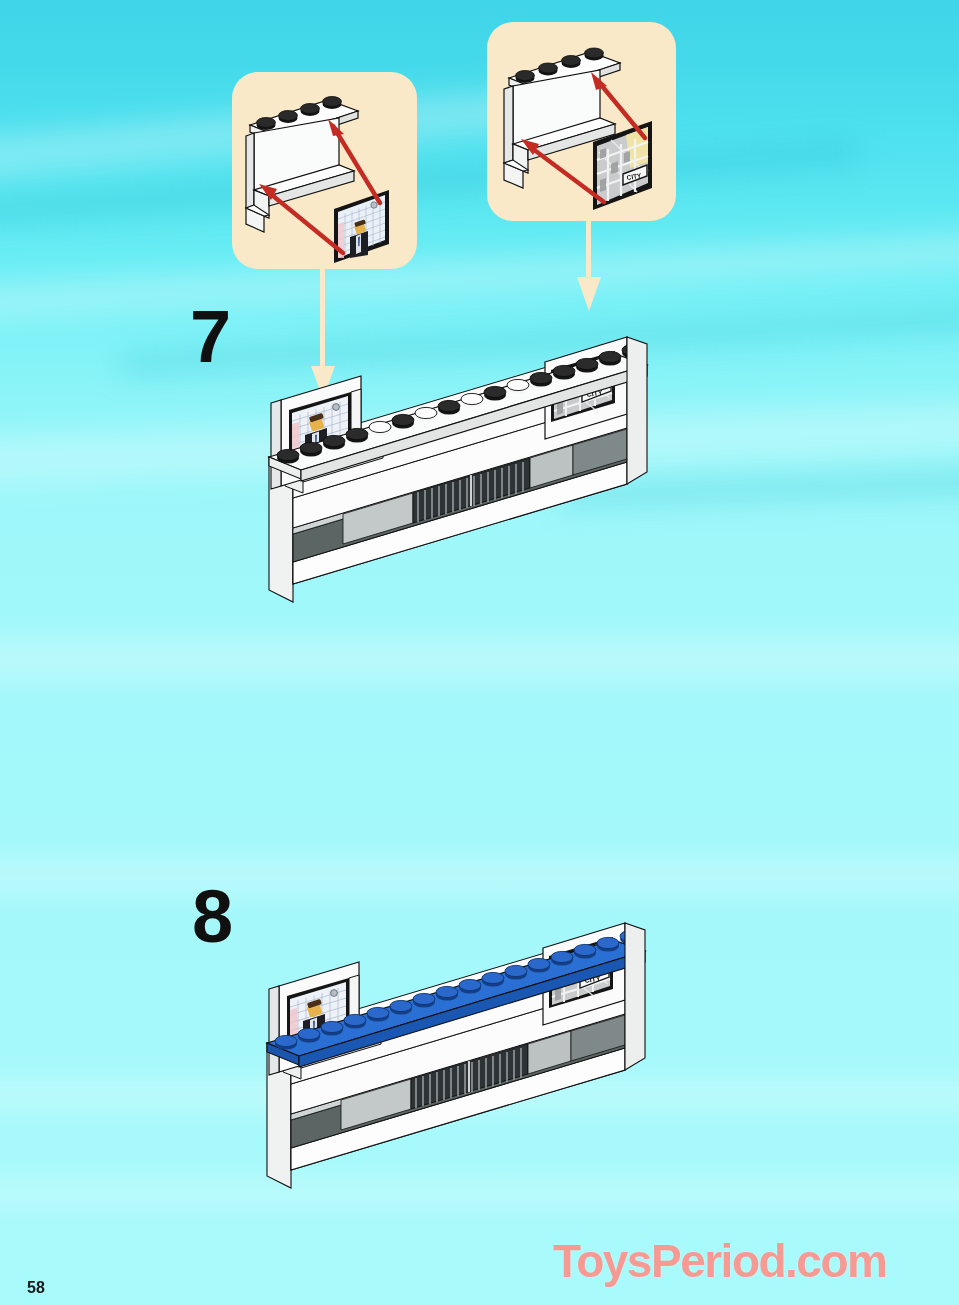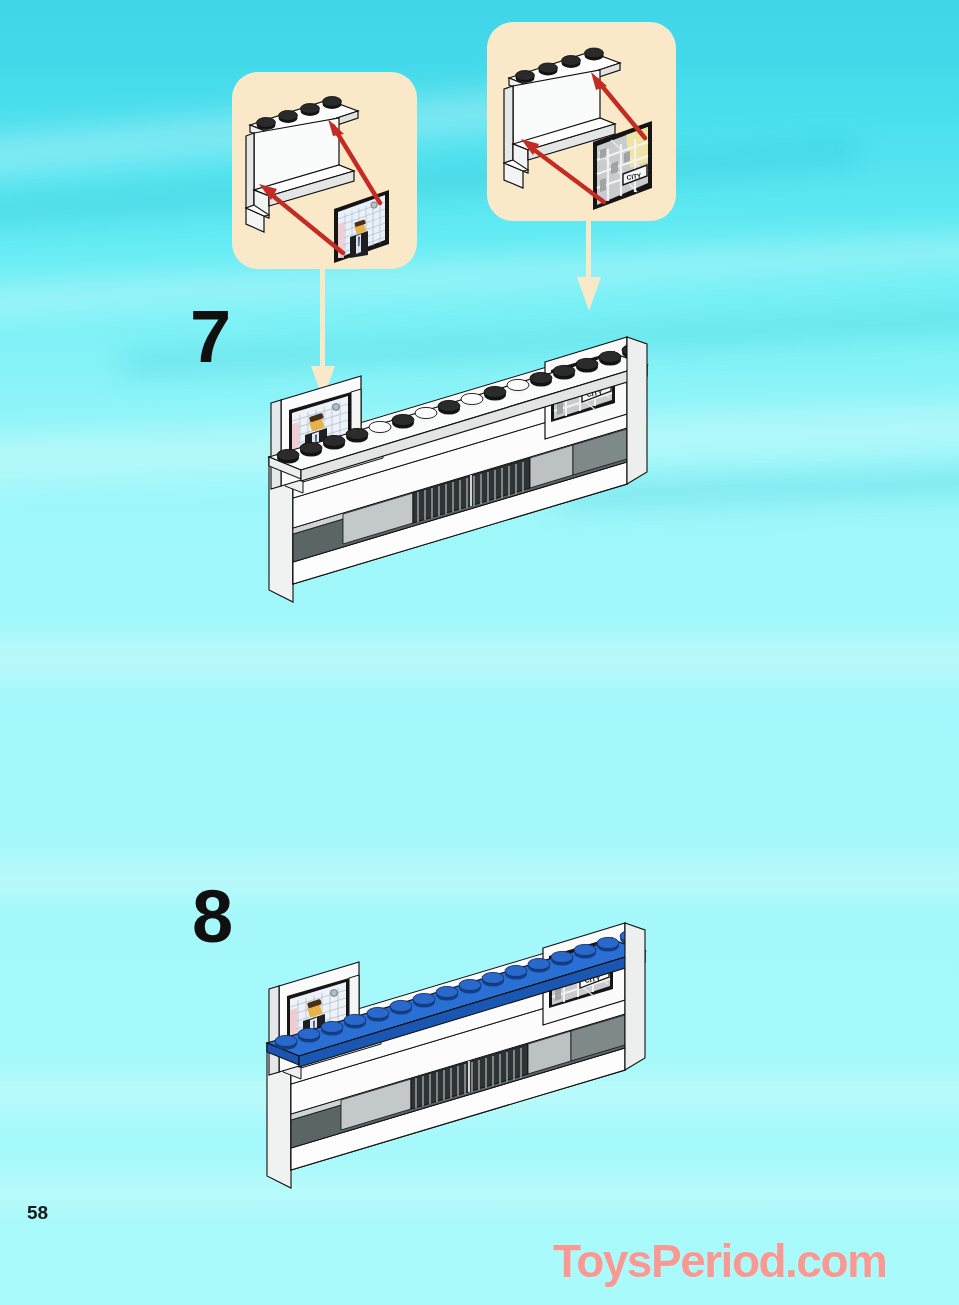--- a/index.html
+++ b/index.html
@@ -56,23 +56,23 @@
     font-weight: bold;
     font-size: 74px;
     color: #101010;
     line-height: 1;
     letter-spacing: -1px;
   }
 
   .page-num {
     position: absolute;
     left: 27px;
-    top: 1202px;
+    top: 1279px;
     font-family: "Liberation Sans", sans-serif;
-    font-size: 19px;
+    font-size: 16px;
     font-weight: bold;
     color: #1a1a1a;
   }
 
   .watermark {
     position: absolute;
     left: 553px;
     top: 1234px;
     font-family: "Liberation Sans", sans-serif;
     font-weight: bold;

